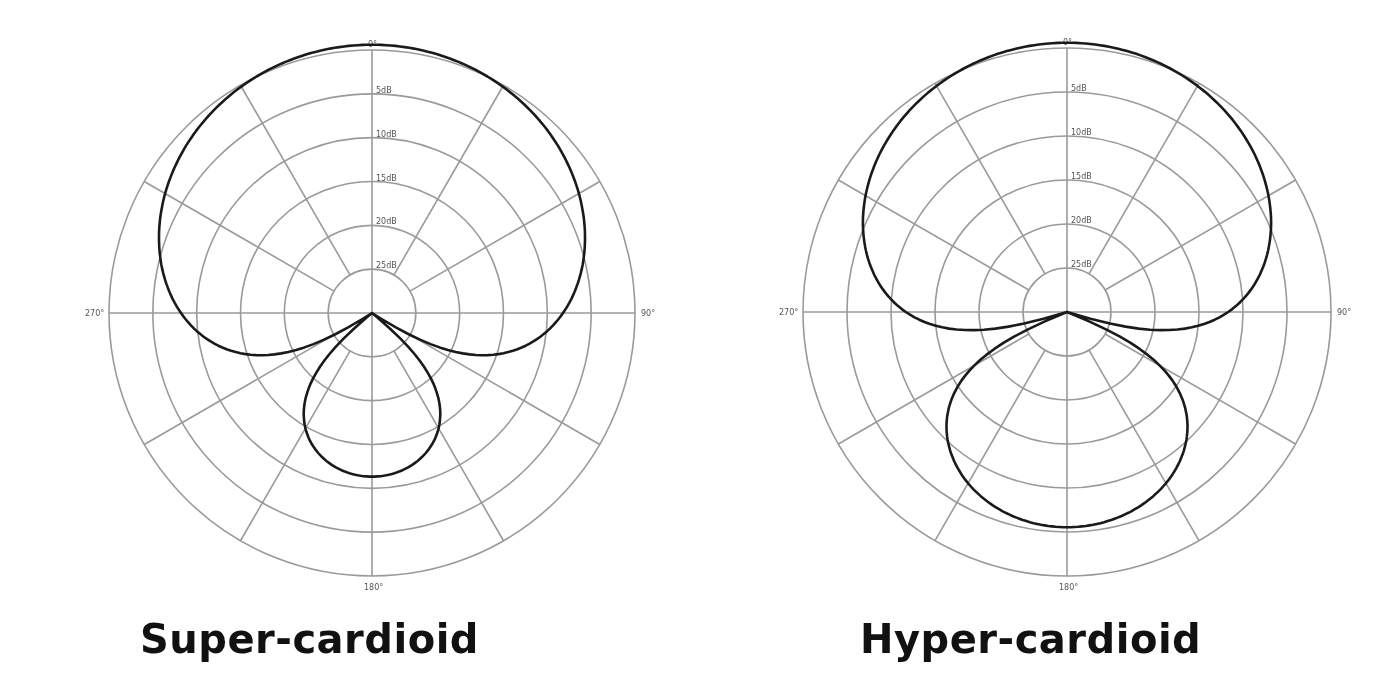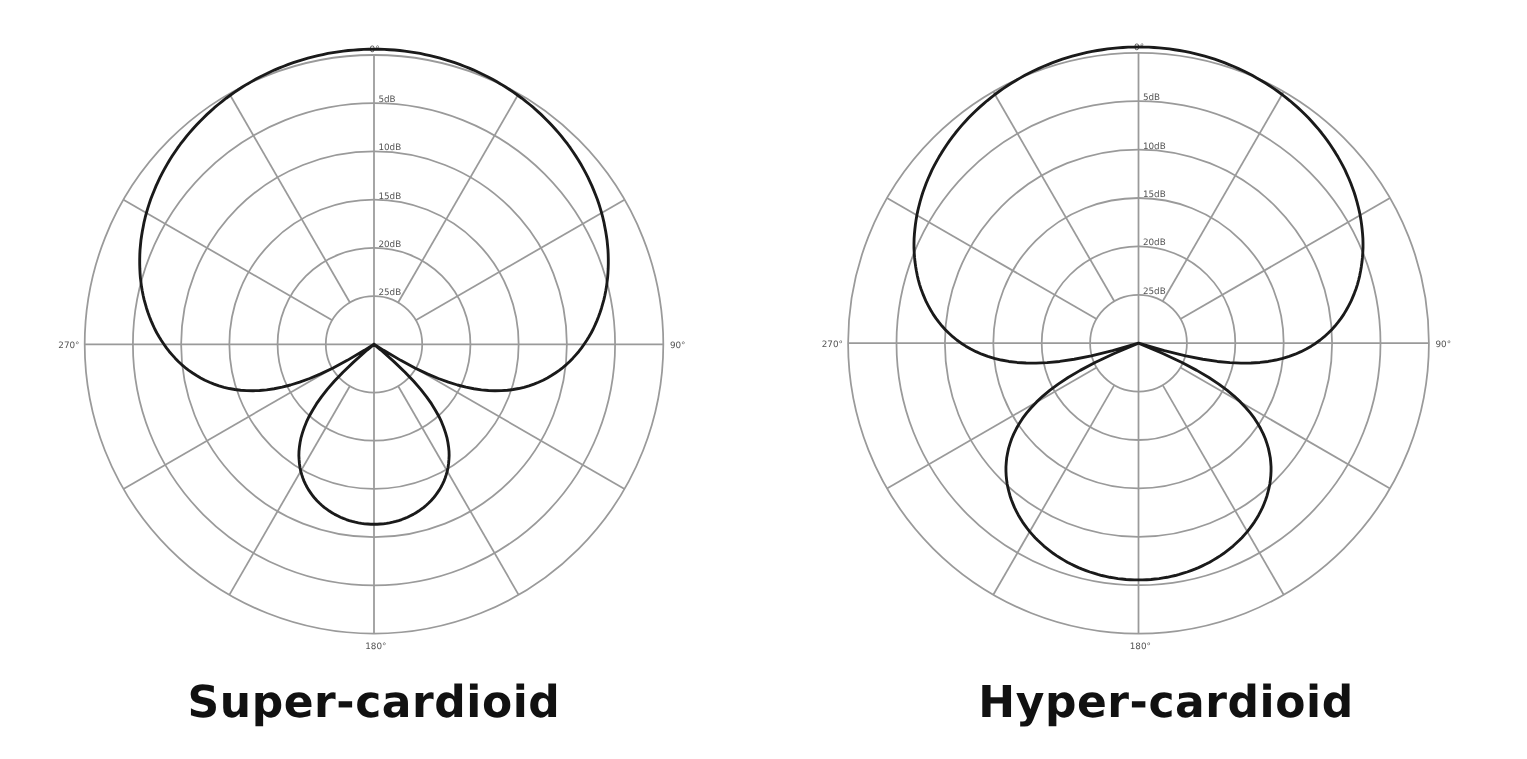--- a/index.html
+++ b/index.html
@@ -1,26 +1,26 @@
 <!DOCTYPE html>
 <html><head>
 <meta charset="utf-8">
 <style>
   html, body { margin: 0; padding: 0; background: #ffffff; }
   body { width: 1388px; height: 690px; position: relative; overflow: hidden;
          font-family: "DejaVu Sans", sans-serif; }
-  .chart { position: absolute; top: 0; }
+  .chart { position: absolute; top: 0; padding-left: 32px; }
   .chart svg { display: block; }
   .grid-ring { fill: none; stroke: #9a9a9a; stroke-width: 1.6; }
   .grid-spoke { stroke: #9a9a9a; stroke-width: 1.6; }
   .pattern { fill: none; stroke: #1a1a1a; stroke-width: 2.6; stroke-linejoin: round; }
   .db-label { font-family: "DejaVu Sans", sans-serif; font-size: 8px; fill: #555; }
   .deg-label { font-family: "DejaVu Sans", sans-serif; font-size: 8px; fill: #555; }
   .title { position: absolute; top: 616px; font-family: "DejaVu Sans", sans-serif;
-           font-weight: bold; font-size: 40px; color: #111; text-align: center;
+           font-weight: bold; font-size: 40px; color: #111; 
            letter-spacing: 0.5px; }
 </style>
 </head>
 <body>
 
 <div class="chart" style="left:0;">
   <svg id="svg-left" width="694" height="610">
       <g>
         <line x1="340" y1="576" x2="340" y2="50" class="grid-spoke"></line>
         <line x1="361.9166666666667" y1="275.0392198007821" x2="471.5" y2="85.23531880469261" class="grid-spoke"></line>

